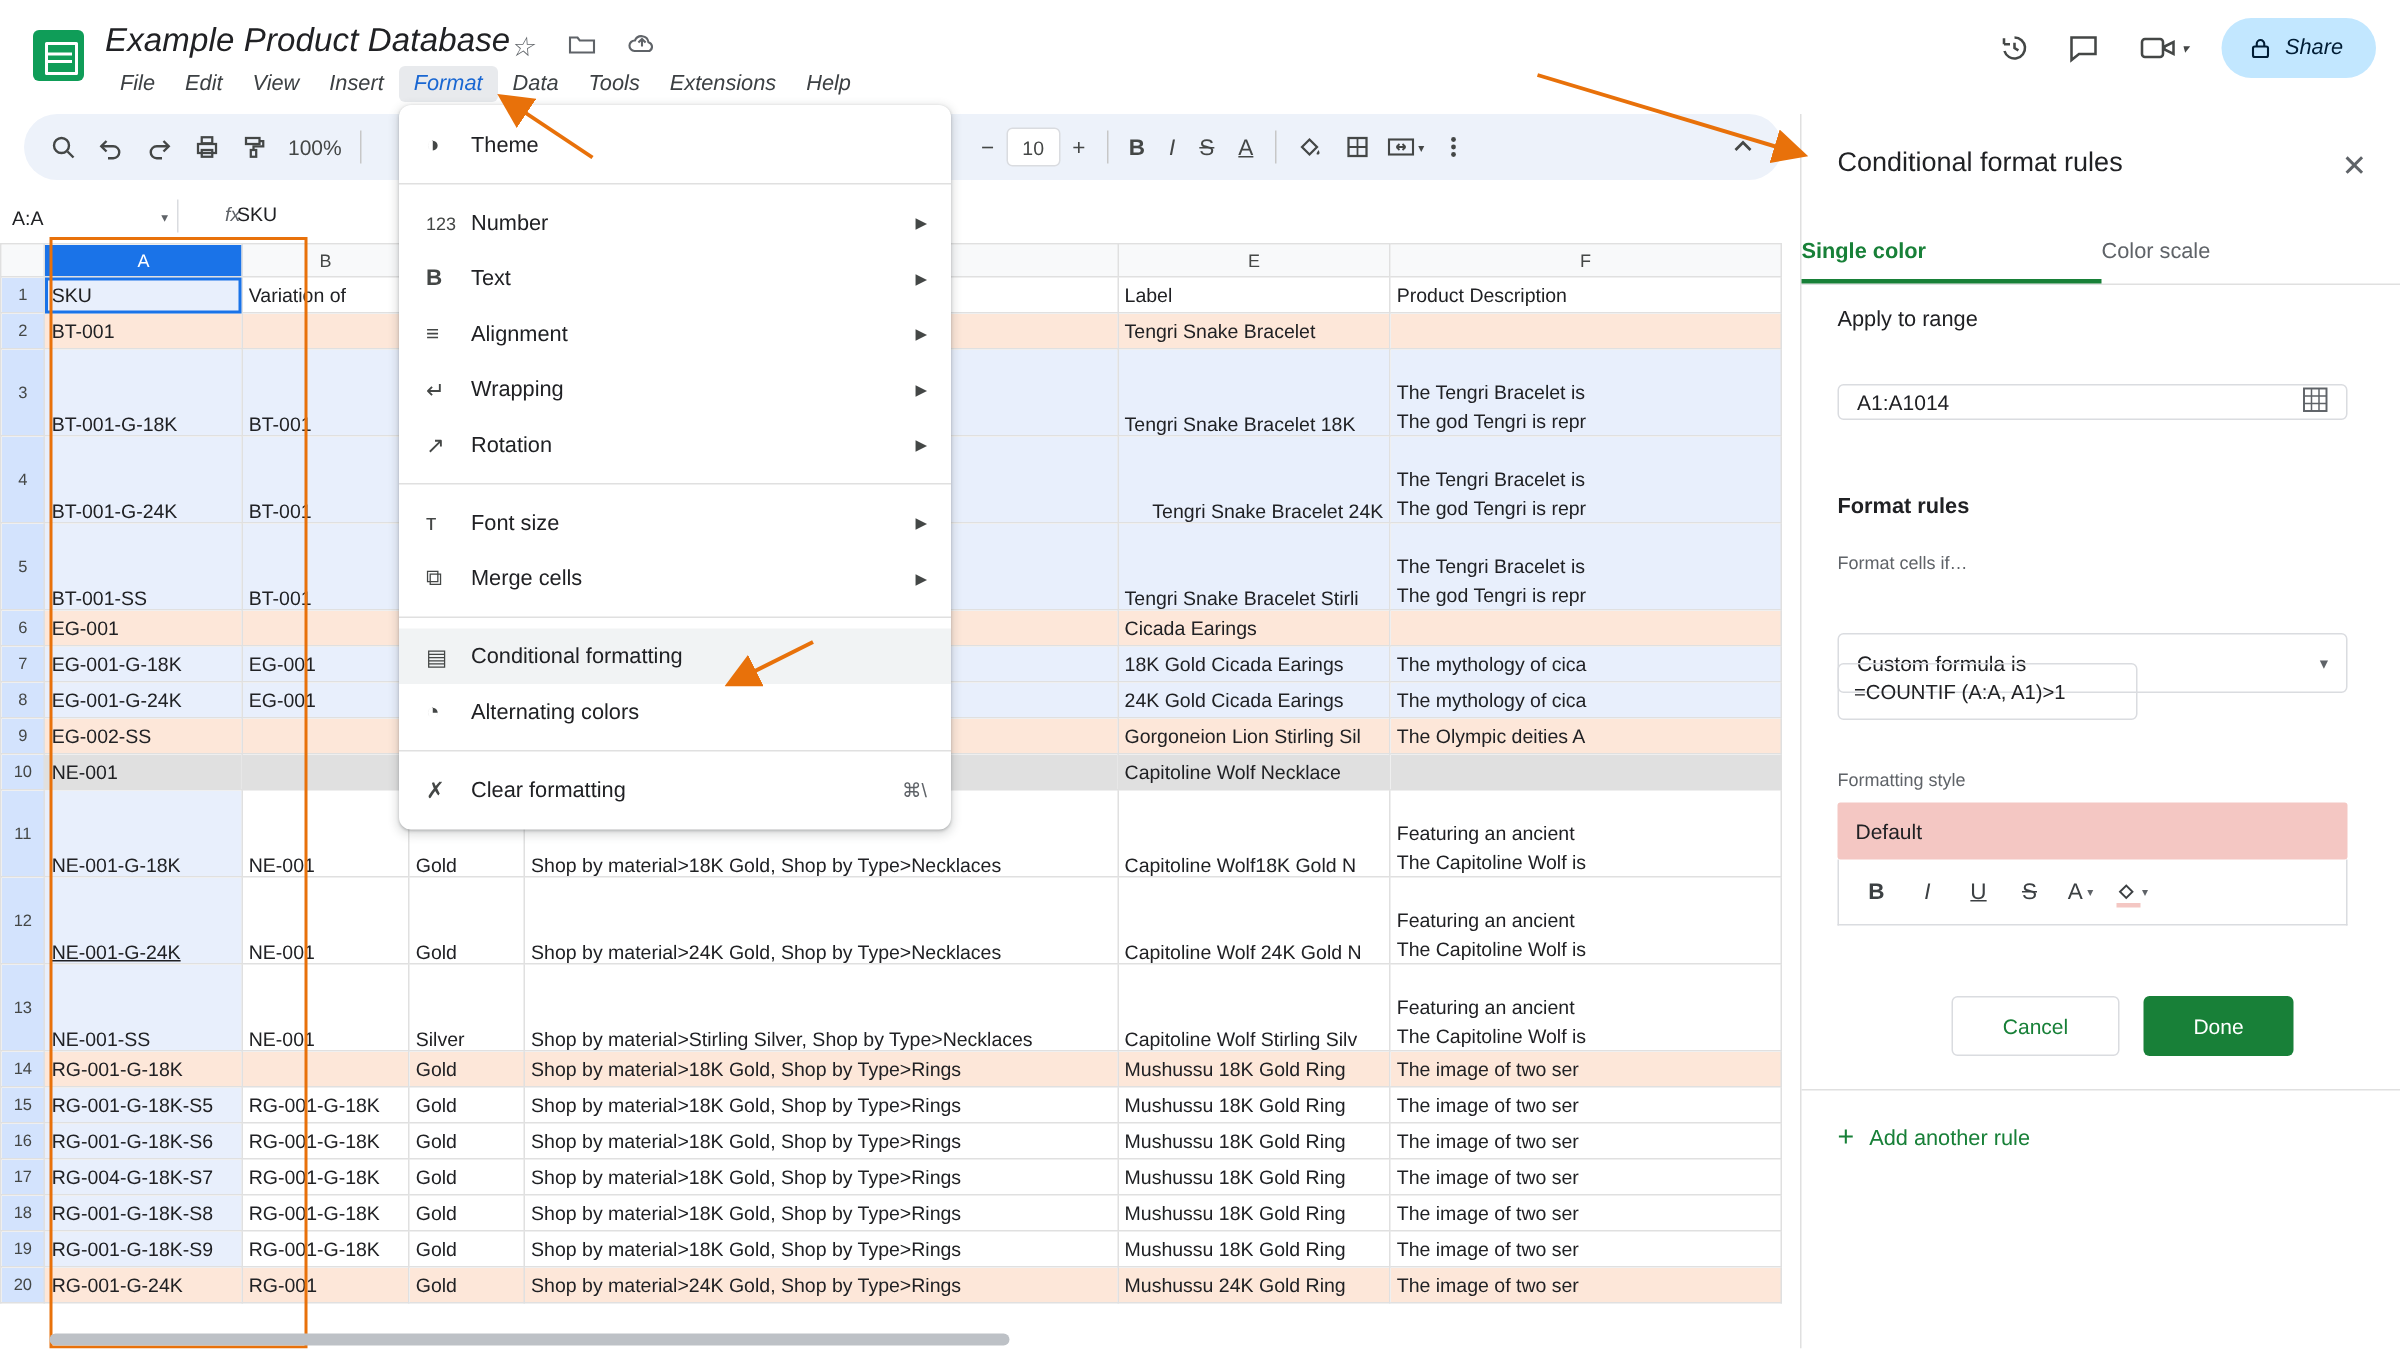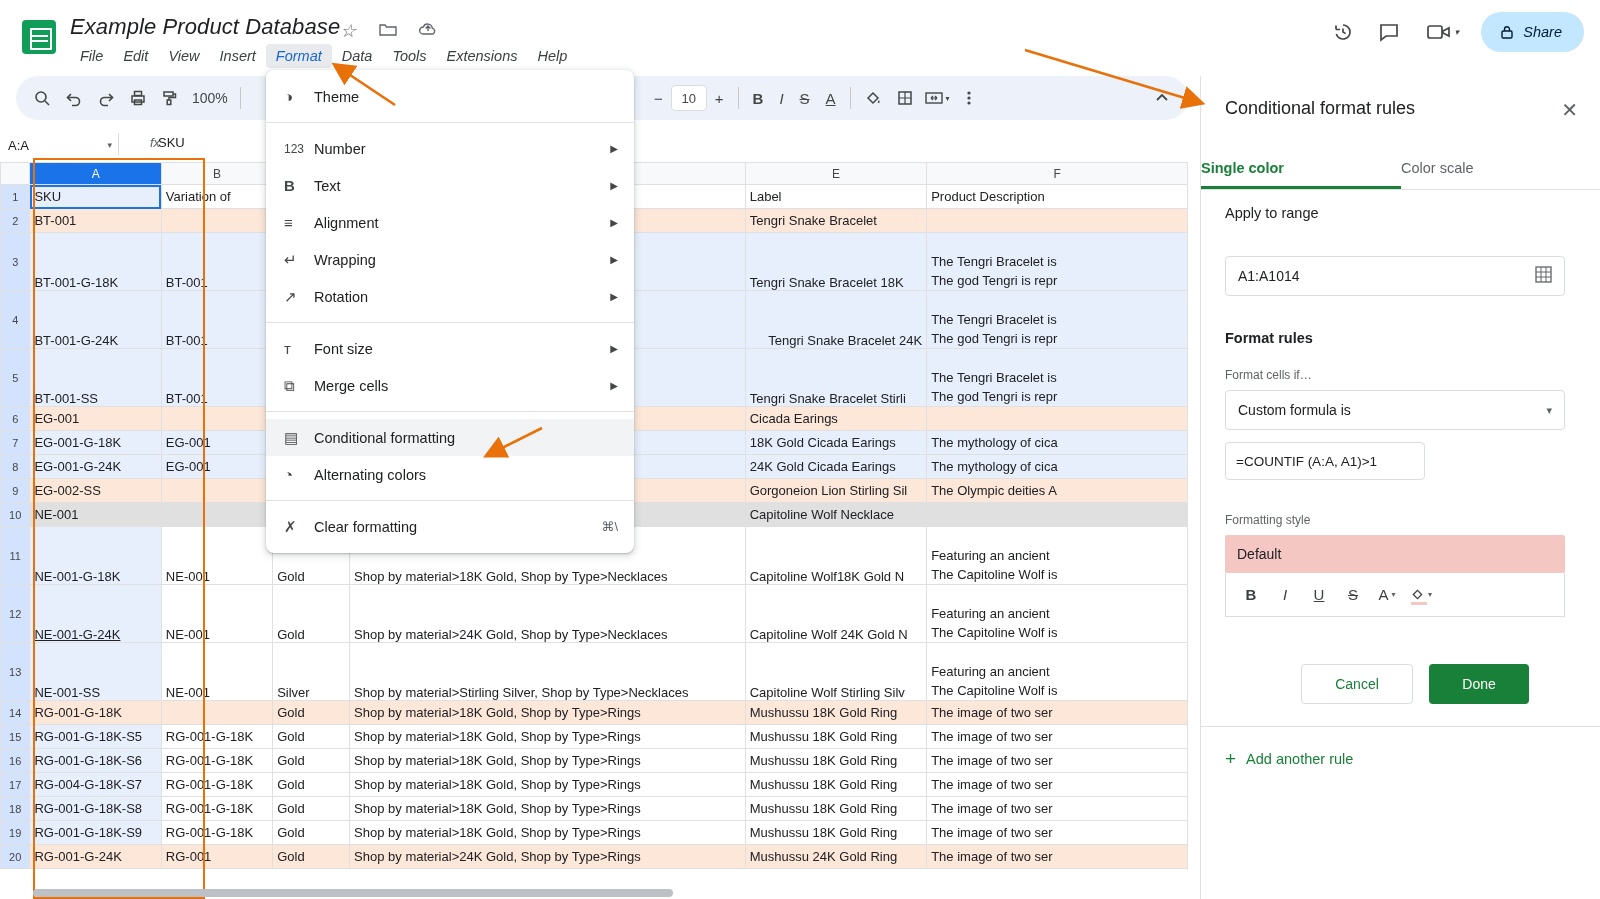--- a/index.html
+++ b/index.html
@@ -156,27 +156,27 @@
   .rp-title { position: absolute; left: 24px; top: 22px; font-size: 18px; color: #202124; }
   .rp-close { position: absolute; right: 22px; top: 22px; font-size: 20px; color: #5f6368; cursor: pointer; }
   .rp-tabs { position: absolute; left: 0; top: 72px; width: 400px; height: 42px; border-bottom: 1px solid #e0e0e0; display: flex; }
   .rp-tab {
     flex: 1; text-align: left; font-size: 14.5px; color: #5f6368; line-height: 40px; cursor: pointer;
   }
   .rp-tab.active { color: #188038; font-weight: bold; border-bottom: 3px solid #188038; }
   .rp-label { position: absolute; left: 24px; font-size: 14.5px; color: #202124; }
   .rp-sublabel { position: absolute; left: 24px; font-size: 12px; color: #5f6368; }
   .rp-input {
-    position: absolute; left: 24px; width: 340px; height: 40px; border: 1px solid #dadce0; border-radius: 4px;
+    position: absolute; left: 24px; width: 340px; height: 24px; border: 1px solid #dadce0; border-radius: 4px;
     font-size: 14px; color: #202124; display: flex; align-items: center; padding: 0 12px; background: #fff;
   }
   .rp-input .grid-ico { position: absolute; right: 12px; color: #5f6368; font-size: 15px; cursor: pointer; }
   .rp-select {
     position: absolute; left: 24px; width: 340px; height: 40px; border: 1px solid #dadce0; border-radius: 4px;
-    font-size: 14px; color: #202124; display: flex; align-items: center; padding: 0 12px; cursor: pointer;
+    font-size: 14px; color: #202124; display: flex; align-items: center; padding: 0 12px; cursor: pointer; margin-top: 32px;
   }
   .rp-select .caret { position: absolute; right: 12px; font-size: 11px; color: #5f6368; }
   .rp-formula {
     position: absolute; left: 24px; width: 200px; height: 38px; border: 1px solid #dadce0; border-radius: 4px;
     font-size: 13.5px; color: #202124; display: flex; align-items: center; padding: 0 10px;
   }
   .style-preview {
     position: absolute; left: 24px; width: 340px; height: 38px; background: #f4c7c3; color: #202124;
     display: flex; align-items: center; padding: 0 12px; font-size: 14px; border-radius: 2px;
   }

